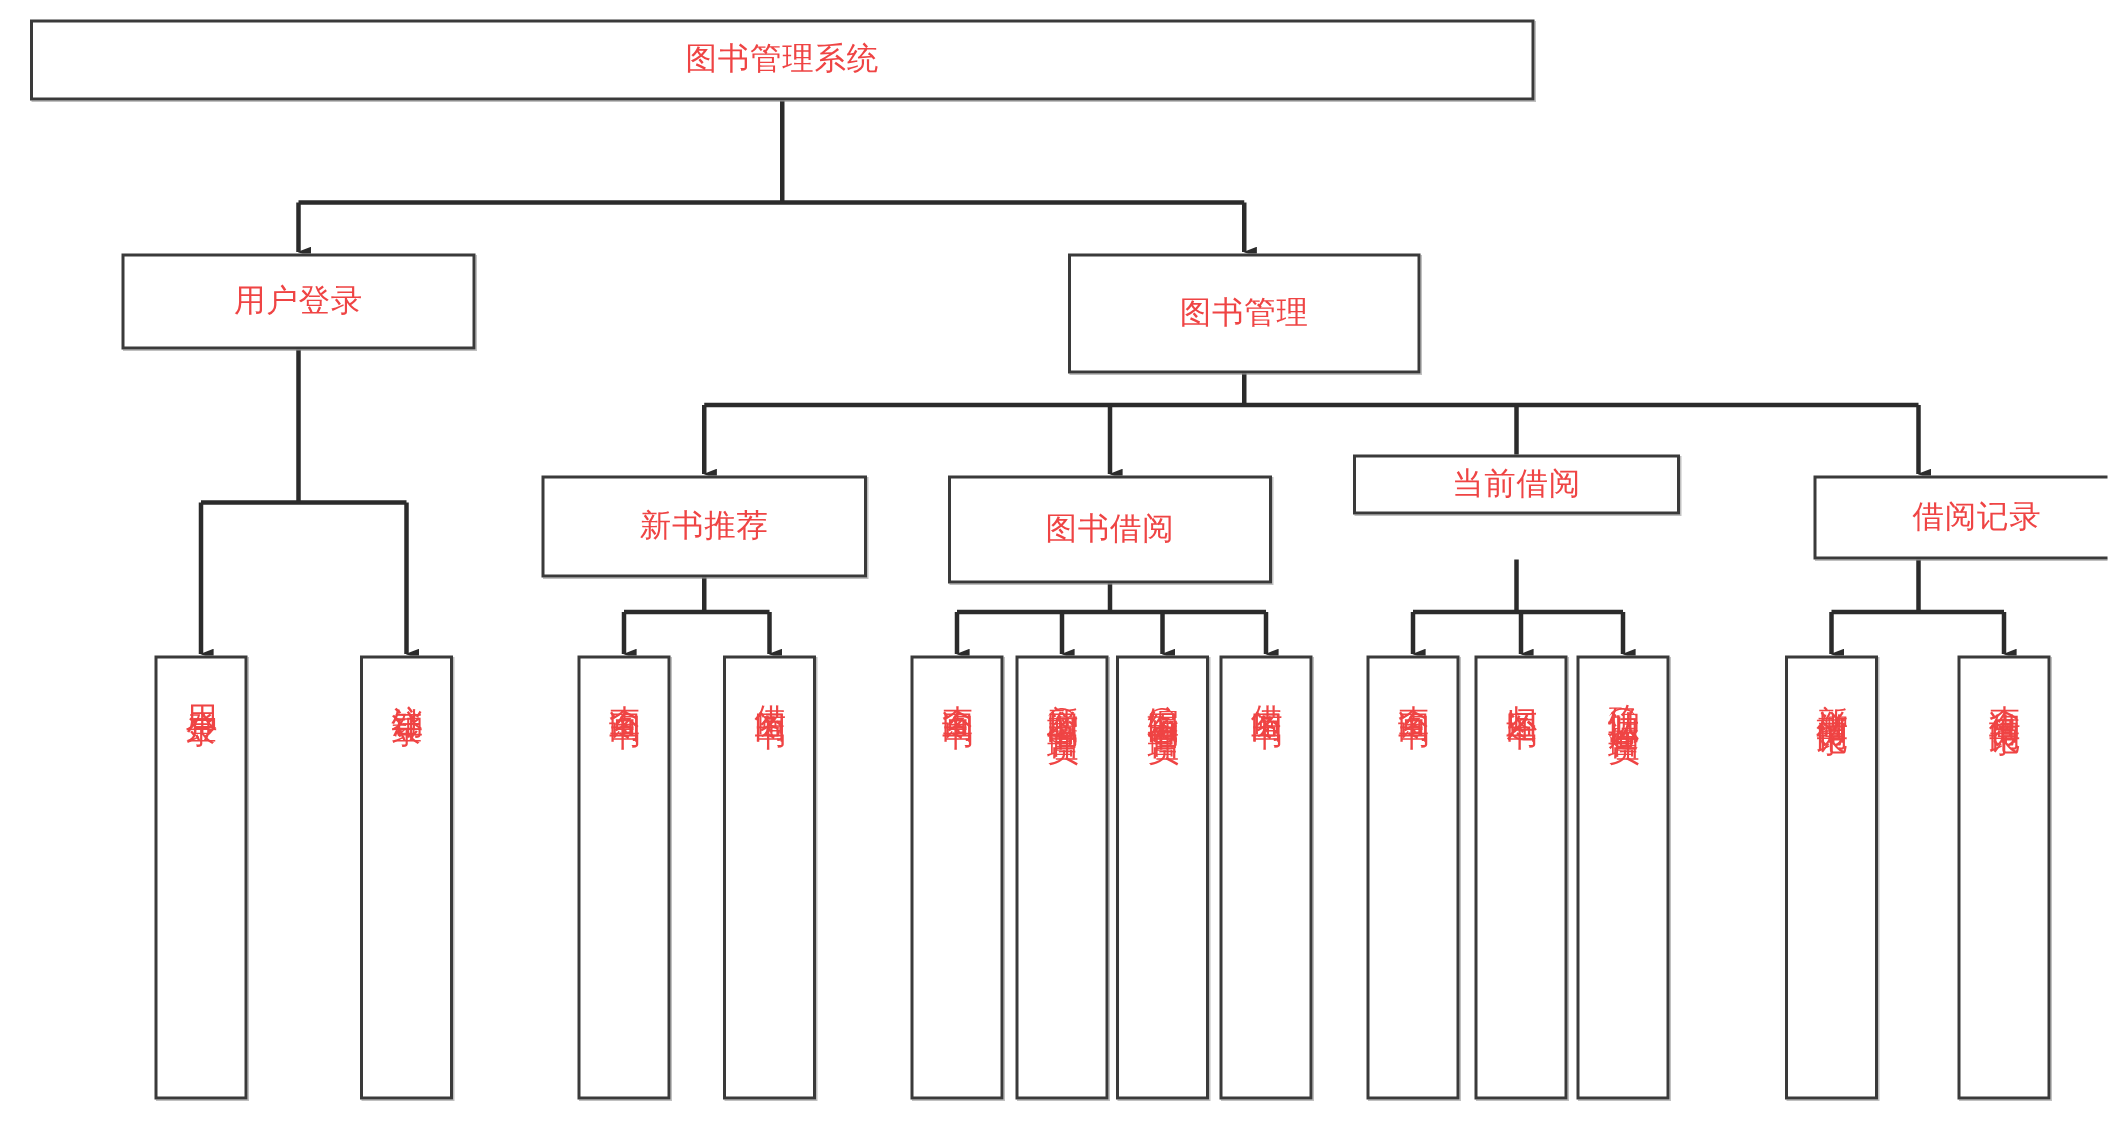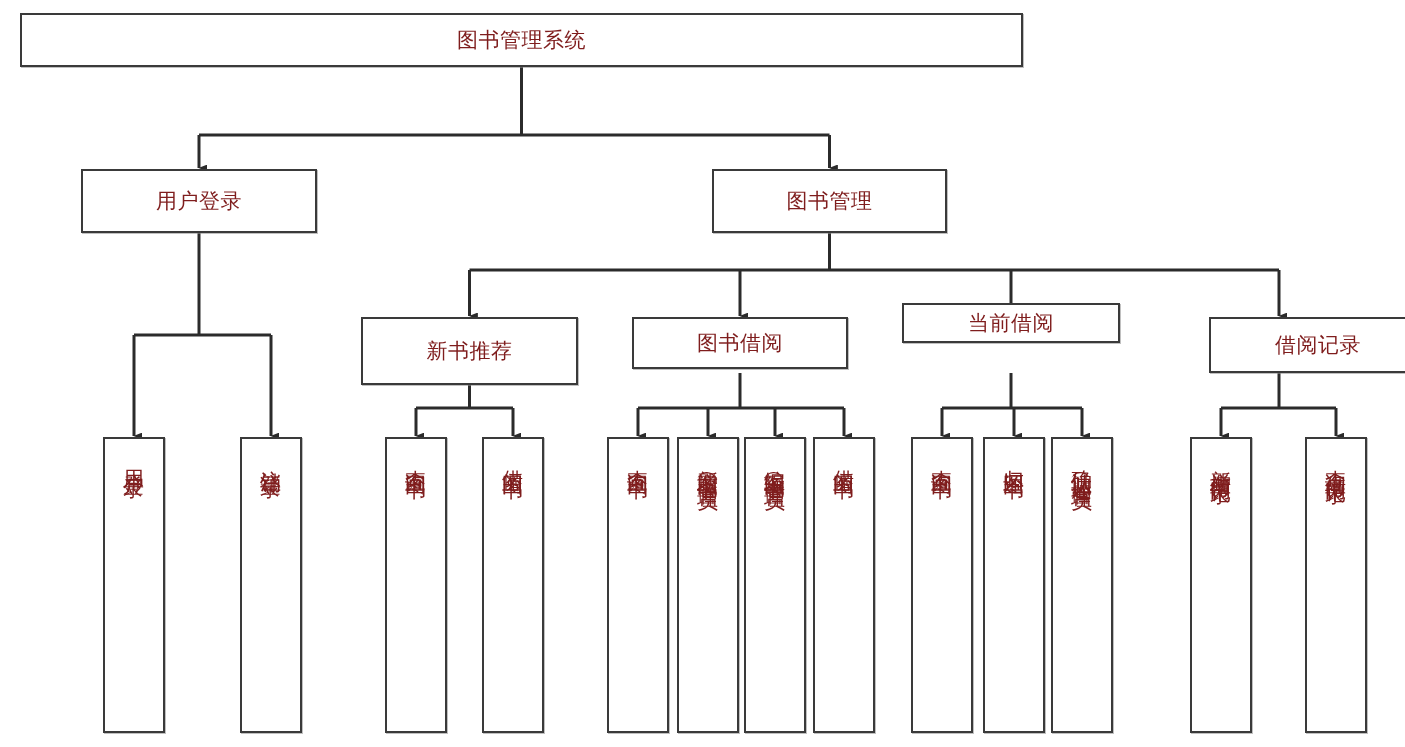--- a/index.html
+++ b/index.html
@@ -31,21 +31,21 @@
     position: absolute;
     box-sizing: border-box;
     background: #ffffff;
     border: 2px solid #3a3a3a;
     display: flex;
     align-items: center;
     justify-content: center;
     box-shadow: 1px 1px 0 rgba(140,140,140,0.55);
   }
   .node .label {
-    color: #7f1d1d;
+    color: #ef4444;
     font-size: 21px;
     line-height: 1.15;
     letter-spacing: 0.5px;
     white-space: nowrap;
   }
   .node.vertical {
     align-items: flex-start;
     padding-top: 14px;
   }
   .node.vertical .label {
@@ -116,27 +116,27 @@
       </g>
   </svg>
 
   <div id="nodes-layer">
       <div class="node" style="left: 20px; top: 13px; width: 1003px; height: 54px;">
         <span class="label">图书管理系统</span>
       </div>
       <div class="node" style="left: 81px; top: 169px; width: 236px; height: 64px;">
         <span class="label">用户登录</span>
       </div>
-      <div class="node" style="left: 712px; top: 169px; width: 235px; height: 64px;">
+      <div class="node" style="left: 712px; top: 169px; width: 235px; height: 80px;">
         <span class="label">图书管理</span>
       </div>
       <div class="node" style="left: 361px; top: 317px; width: 217px; height: 68px;">
         <span class="label">新书推荐</span>
       </div>
-      <div class="node" style="left: 632px; top: 317px; width: 216px; height: 52px;">
+      <div class="node" style="left: 632px; top: 317px; width: 216px; height: 72px;">
         <span class="label">图书借阅</span>
       </div>
       <div class="node" style="left: 902px; top: 303px; width: 218px; height: 40px;">
         <span class="label">当前借阅</span>
       </div>
       <div class="node" style="left: 1170px; top: 317px; width: 218px; height: 56px; margin-left: 39px;">
         <span class="label">借阅记录</span>
       </div>
       <div class="node vertical" style="left: 103px; top: 437px; width: 62px; height: 296px;">
         <span class="label">用户登录</span>

